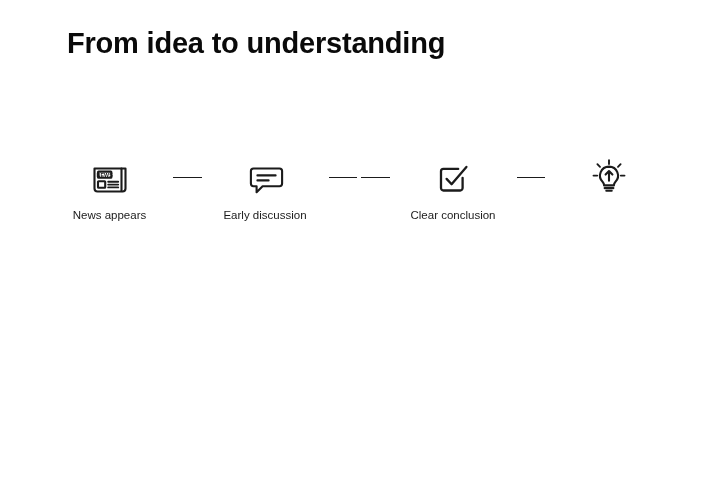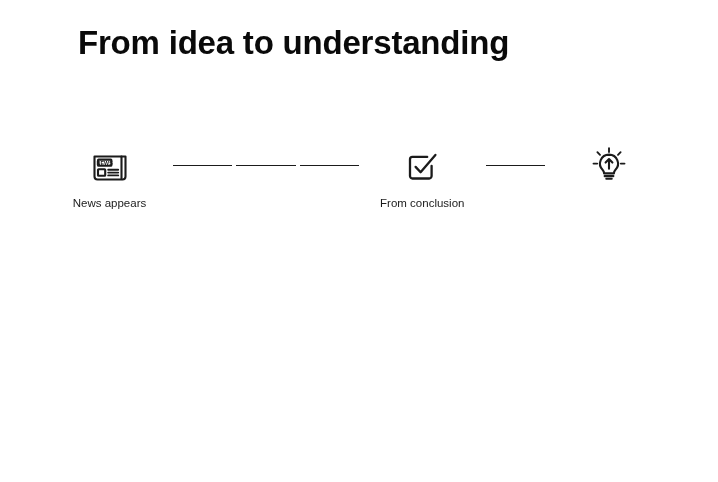--- a/index.html
+++ b/index.html
@@ -16,35 +16,35 @@
     position: relative;
     width: 718px;
     height: 482px;
     background: #ffffff;
     overflow: hidden;
   }
 
   
   #page-title {
     position: absolute;
-    left: 78px;
+    left: 67px;
     top: 24px;
-    font-size: 33px;
+    font-size: 29px;
     line-height: 38px;
     font-weight: bold;
     color: #0a0a0a;
     letter-spacing: -0.2px;
     white-space: nowrap;
   }
 
   
   #timeline {
     position: absolute;
     left: 48px;
-    top: 144px;
+    top: 156px;
     width: 622px;
     height: 84px;
   }
   .tl-row {
     display: flex;
     flex-direction: row;
     align-items: flex-start;
     width: 100%;
   }
   .tl-node {
@@ -113,40 +113,52 @@
             <text x="16.7" y="20.7" text-anchor="middle" font-family="Liberation Sans, sans-serif" font-size="5.3" font-weight="bold" fill="#1b1b1b" letter-spacing="0.1">NEWS</text>
           </svg>
         </span>
         <span class="tl-label">News appears</span>
       </div>
 
       <div class="tl-connector">
         <span class="line"></span>
       </div>
 
+      <div class="tl-node">
+        <span class="tl-icon">
+          <svg viewBox="0 0 44 44" xmlns="http://www.w3.org/2000/svg">
+            <g fill="none" stroke="#1b1b1b" stroke-width="2.1" stroke-linejoin="round" stroke-linecap="round">
+              <path d="M10.5 12.5 H36.5 A2.6 2.6 0 0 1 39.1 15.1 V27.6 A2.6 2.6 0 0 1 36.5 30.2 H19.6 L13.6 36.2 V30.2 H10.5 A2.6 2.6 0 0 1 7.9 27.6 V15.1 A2.6 2.6 0 0 1 10.5 12.5 Z"></path>
+              <line x1="14.4" y1="19.4" x2="32.6" y2="19.4"></line>
+              <line x1="14.4" y1="24.4" x2="25.6" y2="24.4"></line>
+            </g>
+          </svg>
+        </span>
+        <span class="tl-label">Early discussion</span>
+      </div>
 
       <div class="tl-connector">
         <span class="line"></span>
       </div>
 
 
       <div class="tl-connector">
         <span class="line"></span>
       </div>
 
       <div class="tl-node">
         <span class="tl-icon">
           <svg viewBox="0 0 44 44" xmlns="http://www.w3.org/2000/svg">
             <g fill="none" stroke="#1b1b1b" stroke-width="2.3" stroke-linecap="round" stroke-linejoin="round">
               <path d="M31.6 21.8 V32.1 A2.4 2.4 0 0 1 29.2 34.5 H12.4 A2.4 2.4 0 0 1 10 32.1 V15.3 A2.4 2.4 0 0 1 12.4 12.9 H27.2"></path>
               <path d="M15.6 22.9 L20.6 28.2 L35.4 10.9"></path>
             </g>
           </svg>
         </span>
-        <span class="tl-label">From conclusion</span>
+        <span class="tl-label">Clear conclusion</span>
       </div>
 
       <div class="tl-connector">
         <span class="line"></span>
       </div>
 
       <div class="tl-node">
         <span class="tl-icon">
           <svg viewBox="0 0 44 44" xmlns="http://www.w3.org/2000/svg">
             <g fill="none" stroke="#1b1b1b" stroke-linecap="round" stroke-linejoin="round">

